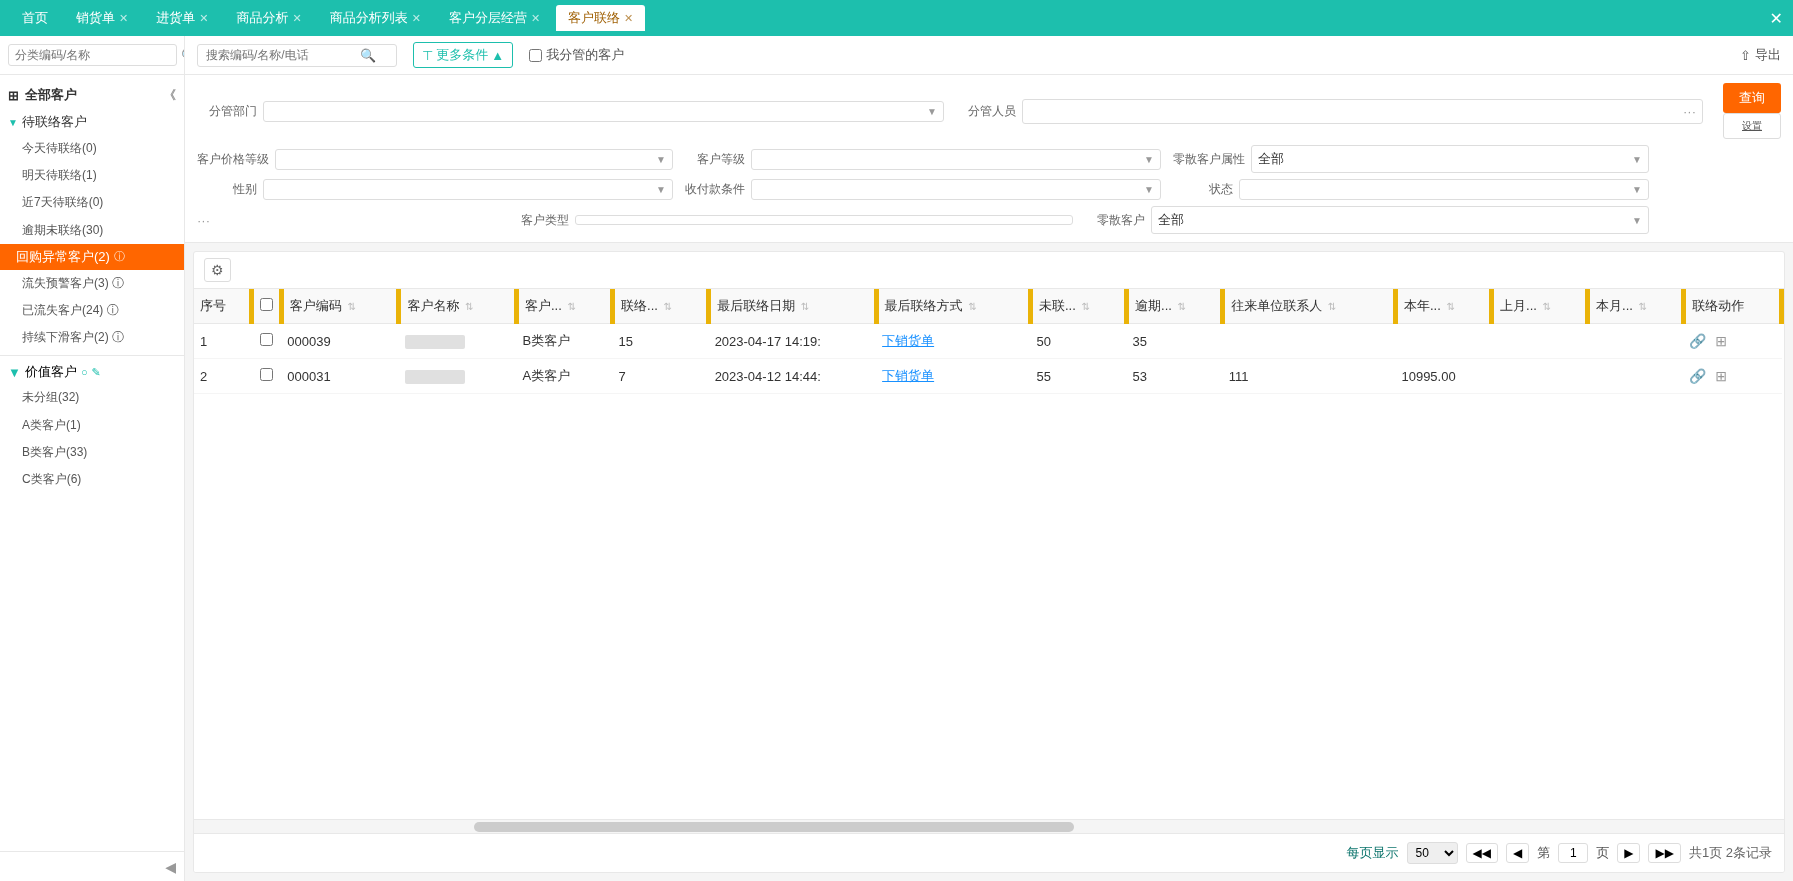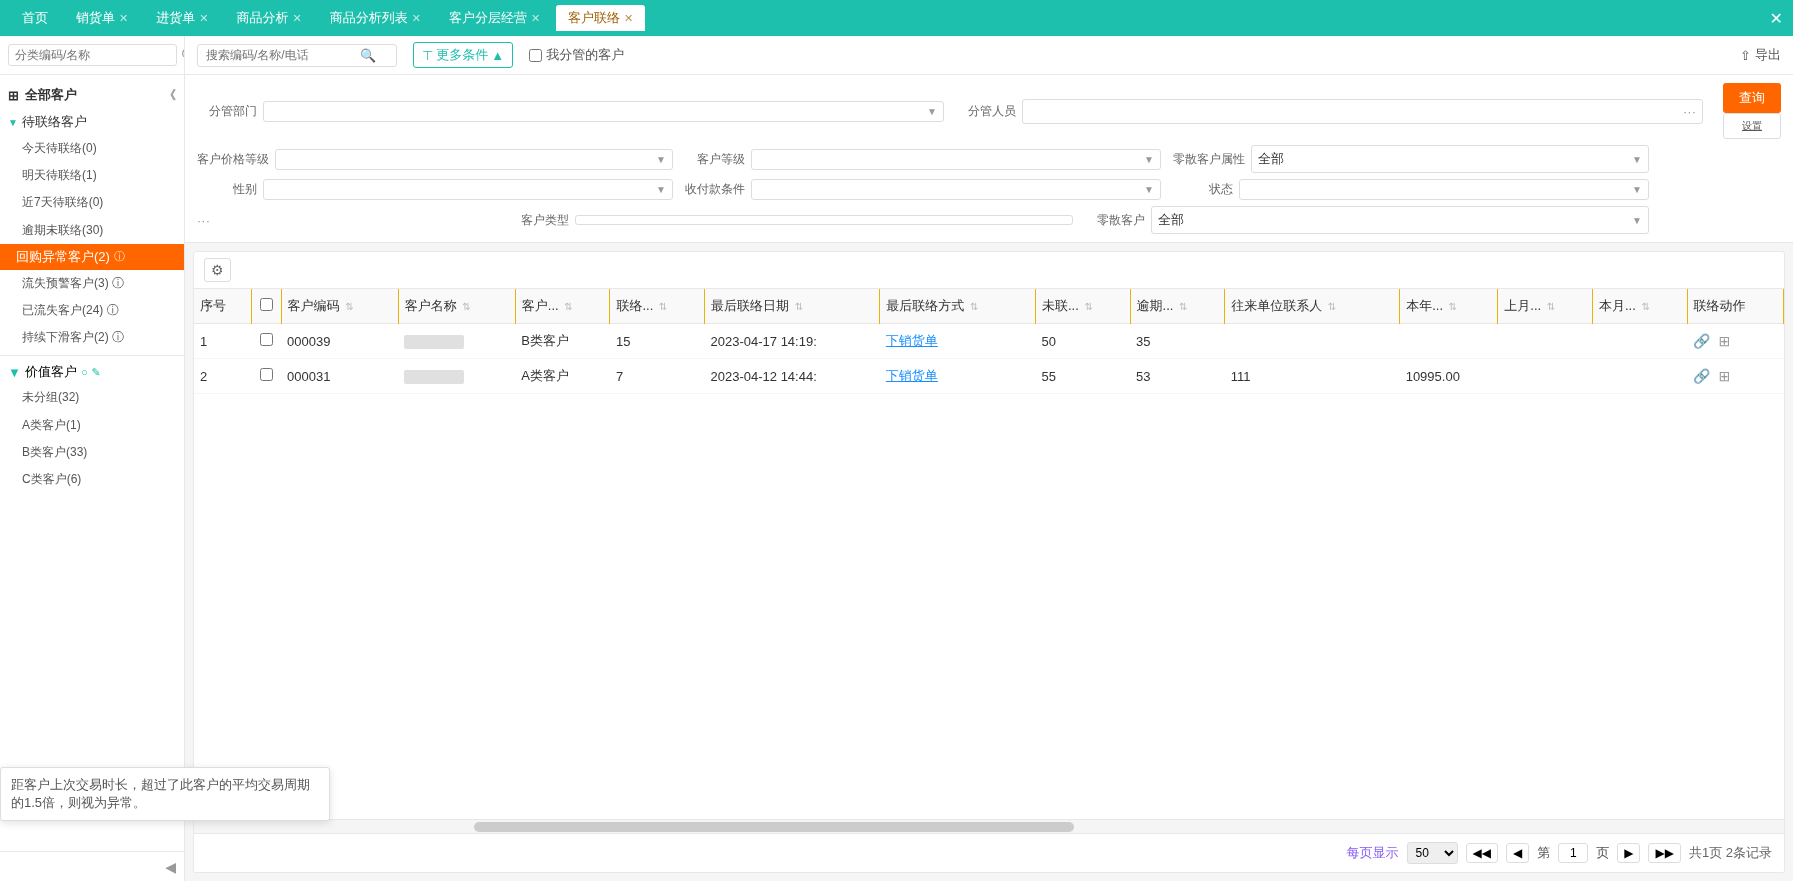--- a/index.html
+++ b/index.html
@@ -338,21 +338,21 @@
     thead tr {
       background: #f9f9f9;
       border-bottom: 1px solid #e8e8e8;
     }
     thead th {
       padding: 8px 6px;
       text-align: left;
       color: #333;
       font-weight: normal;
       white-space: nowrap;
-      border-right: 1px solid #eab308;
+      border-right: 5px solid #eab308;
       cursor: pointer;
     }
     thead th .sort-icon {
       color: #bbb;
       font-size: 10px;
       margin-left: 2px;
     }
     tbody tr {
       border-bottom: 1px solid #f5f5f5;
     }
@@ -400,21 +400,21 @@
       display: flex;
       align-items: center;
       justify-content: flex-end;
       padding: 8px 12px;
       gap: 8px;
       border-top: 1px solid #e8e8e8;
       background: #fff;
       font-size: 12px;
       color: #555;
     }
-    .pagination-label { color: #8b5cf6; margin-left: 36px; }
+    .pagination-label { color: #0f766e; margin-left: 36px; }
     .pagination-select {
       border: 1px solid #ddd;
       border-radius: 3px;
       padding: 2px 4px;
       font-size: 12px;
     }
     .page-btn {
       border: 1px solid #ddd;
       background: #fff;
       border-radius: 3px;
@@ -528,23 +528,20 @@
         <span>价值客户</span>
         <span class="circle-icon">○</span>
         <span class="edit-icon">✎</span>
       </div>
       <div class="sidebar-item">未分组(32)</div>
       <div class="sidebar-item">A类客户(1)</div>
       <div class="sidebar-item">B类客户(33)</div>
       <div class="sidebar-item">C类客户(6)</div>
     </div>
 
-    <div class="tooltip-box" style="bottom: 0; top: auto; position: absolute; left: 0; bottom: 60px; z-index: 200;">
-      <span>距客户上次交易时长，超过了此客户的平均交易周期的1.5倍，则视为异常。</span>
-    </div>
 
     <div class="sidebar-bottom">
       <span style="font-size:14px; color:#999;">◀</span>
     </div>
   </div>
 
   <div class="content-area">
 
     <div class="filter-bar">
       <div class="filter-search">

